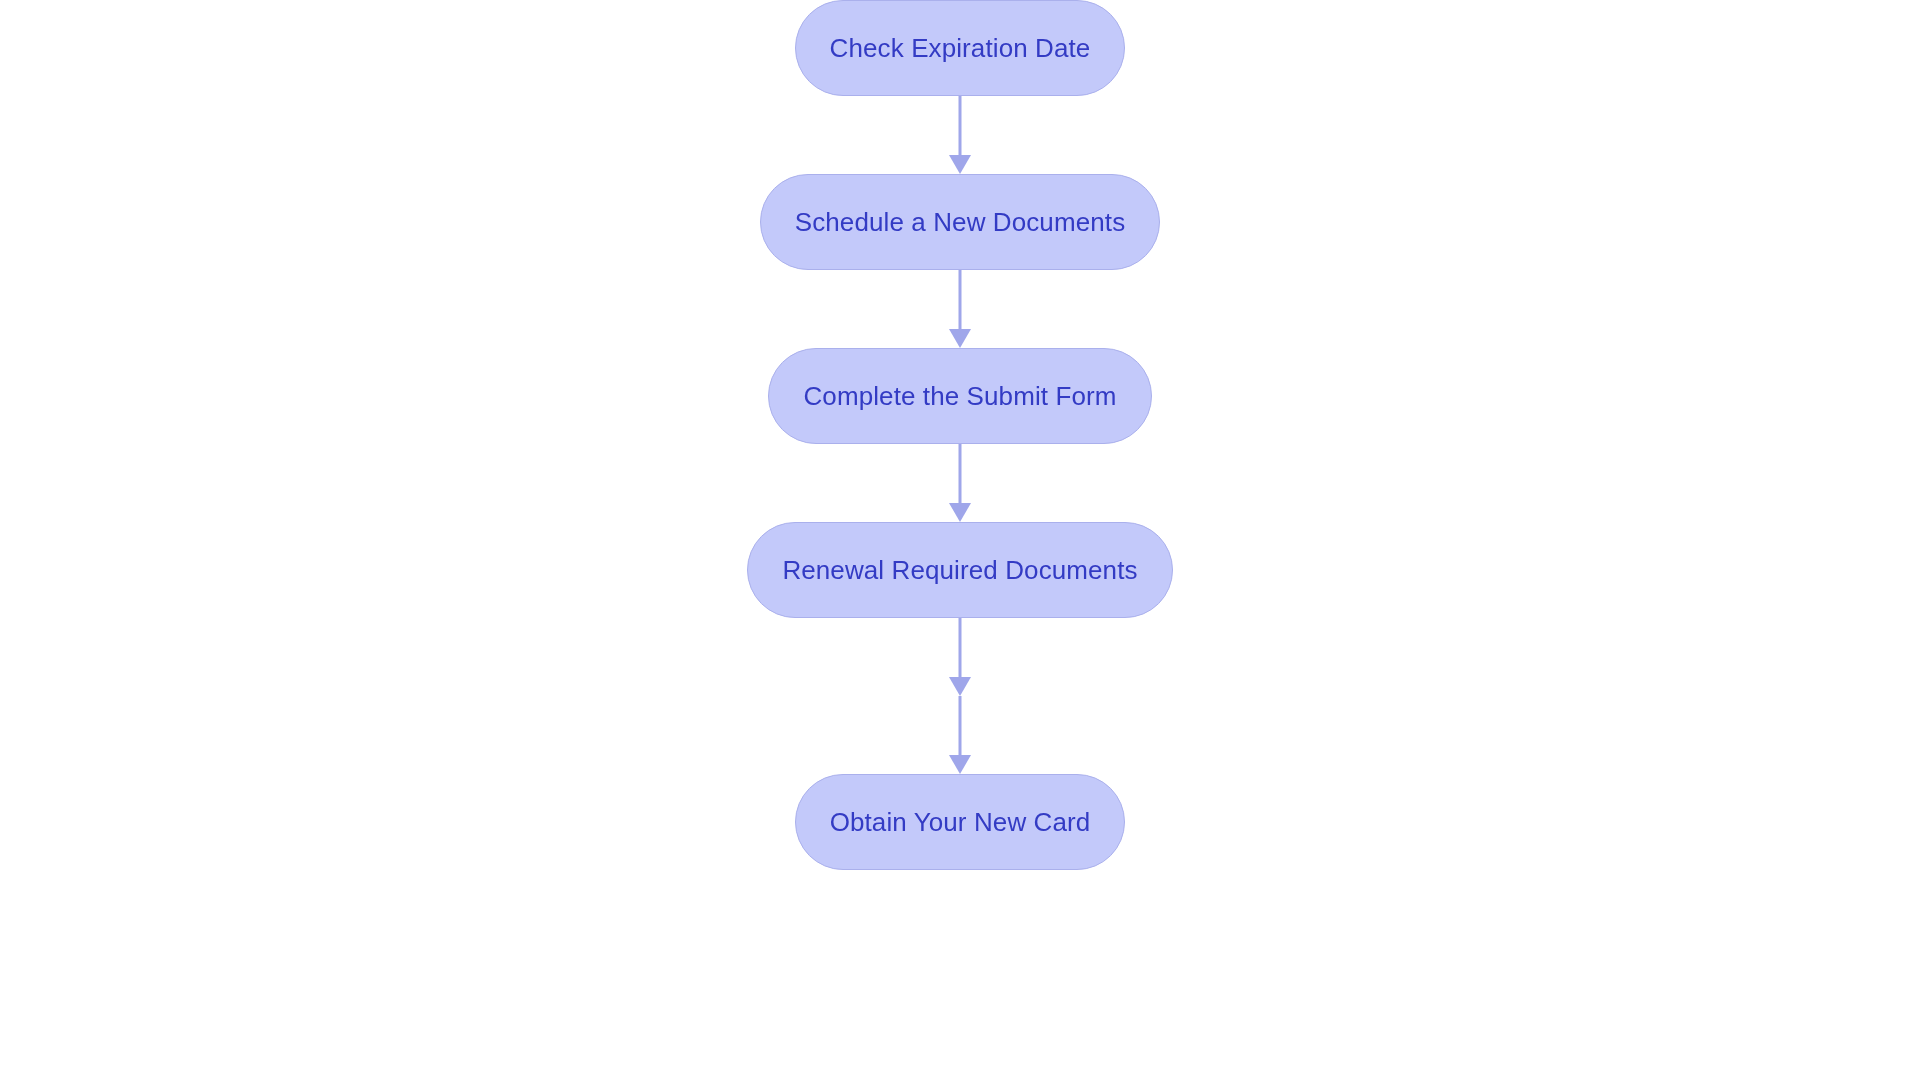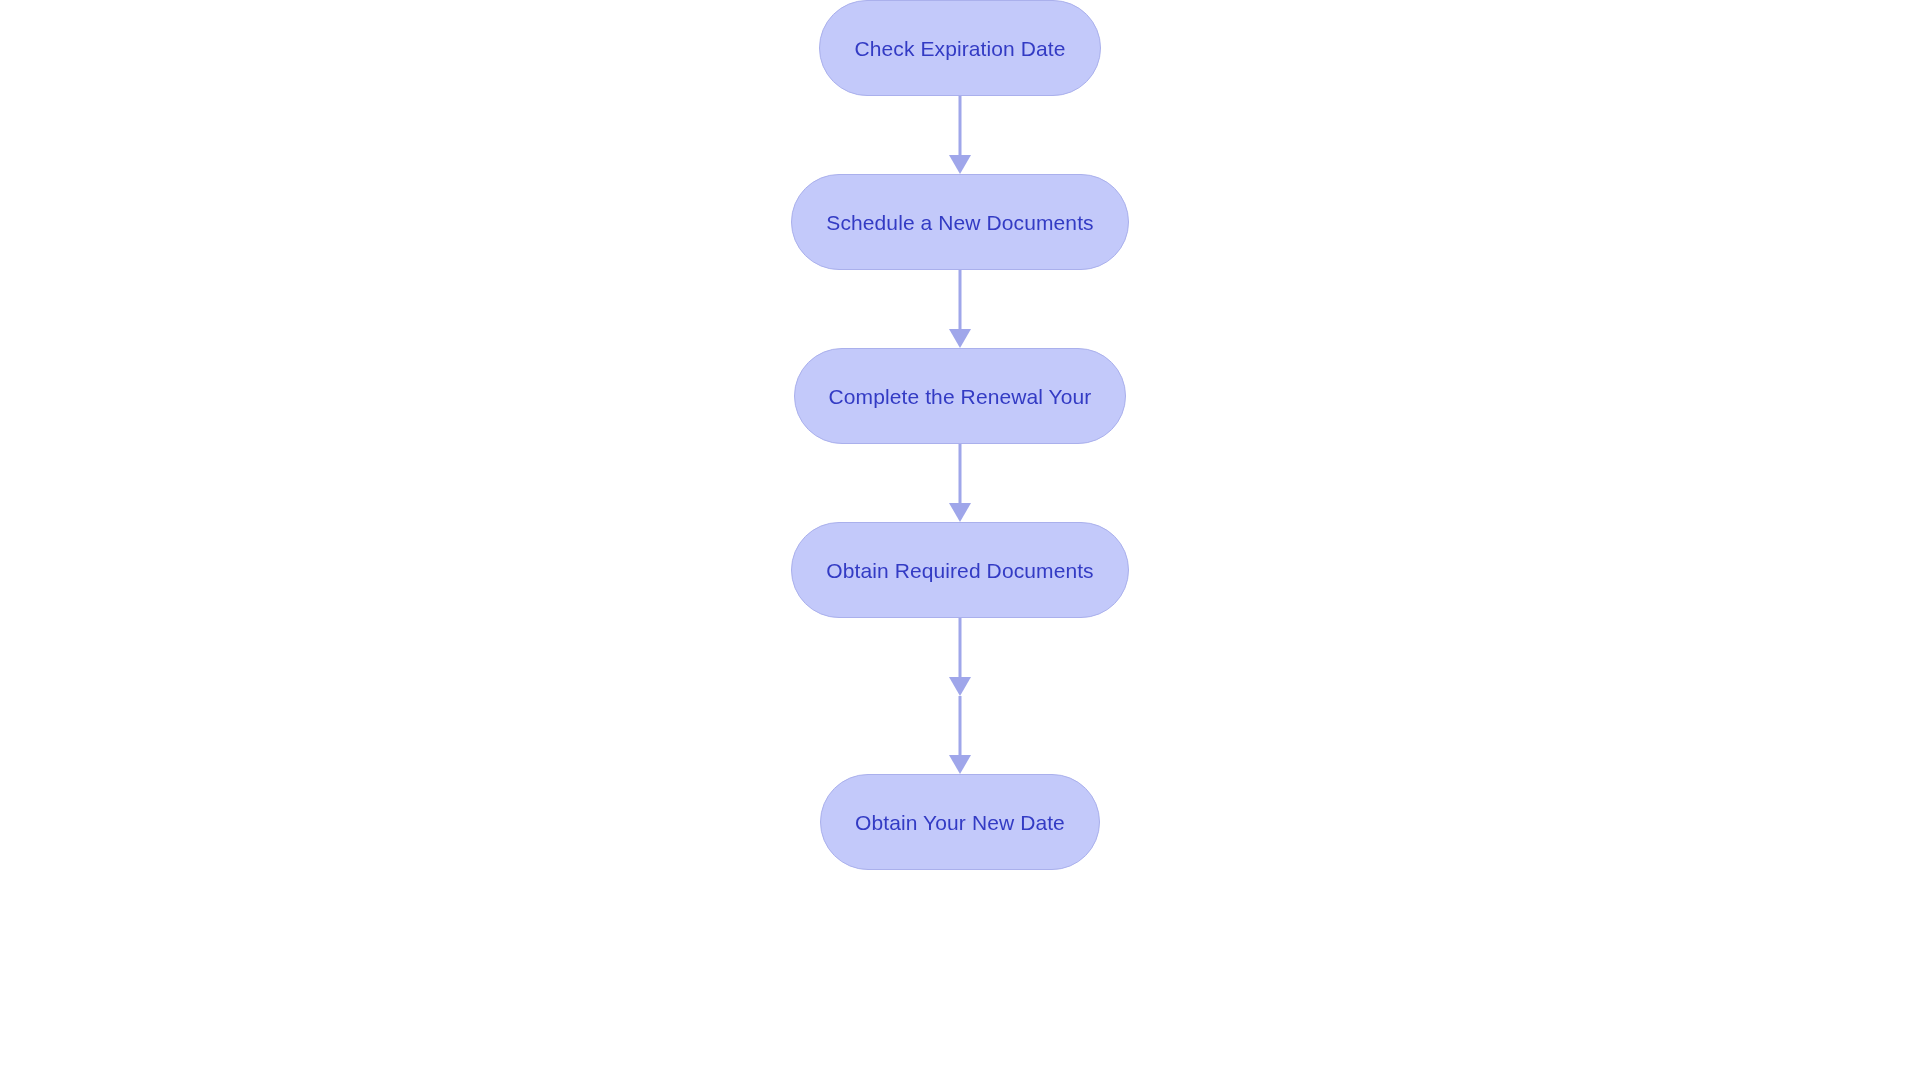--- a/index.html
+++ b/index.html
@@ -38,21 +38,21 @@
     border-radius: 48px;
     background: #c3c9fa;
     border: 1.6px solid #aab0ec;
     display: flex;
     align-items: center;
     justify-content: center;
     padding: 0 34px;
   }
   .node-label {
     color: #333bc4;
-    font-size: 21px;
+    font-size: 26px;
     line-height: 1;
     letter-spacing: 0.1px;
     white-space: nowrap;
     font-weight: 400;
   }
   .connector {
     position: relative;
     width: 24px;
     height: 78px;
     flex: 0 0 auto;
@@ -101,46 +101,46 @@
       </div>
     </div>
 
     <div class="connector">
       <div class="stem"></div>
       <div class="head"></div>
     </div>
 
     <div class="flow-step">
       <div class="node">
-        <span class="node-label">Complete the Renewal Your</span>
+        <span class="node-label">Complete the Submit Form</span>
       </div>
     </div>
 
     <div class="connector">
       <div class="stem"></div>
       <div class="head"></div>
     </div>
 
     <div class="flow-step">
       <div class="node">
-        <span class="node-label">Obtain Required Documents</span>
+        <span class="node-label">Renewal Required Documents</span>
       </div>
     </div>
 
     <div class="connector">
       <div class="stem"></div>
       <div class="head"></div>
     </div>
 
 
     <div class="connector">
       <div class="stem"></div>
       <div class="head"></div>
     </div>
 
     <div class="flow-step">
       <div class="node">
-        <span class="node-label">Obtain Your New Date</span>
+        <span class="node-label">Obtain Your New Card</span>
       </div>
     </div>
 
   </div>
 </div>
 
 </body></html>

